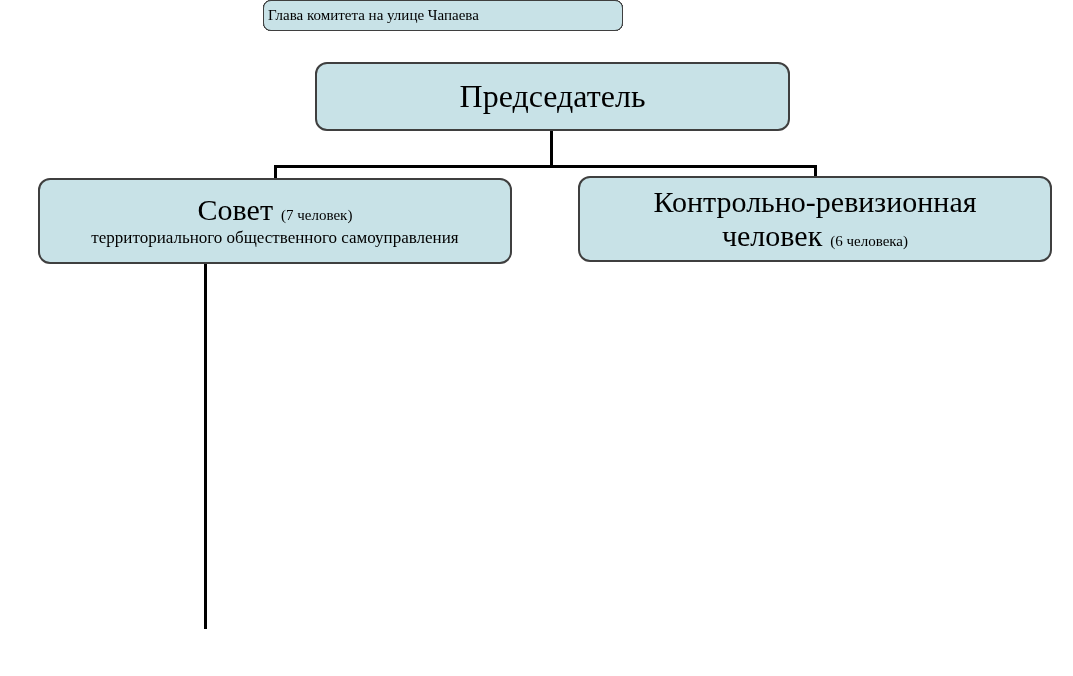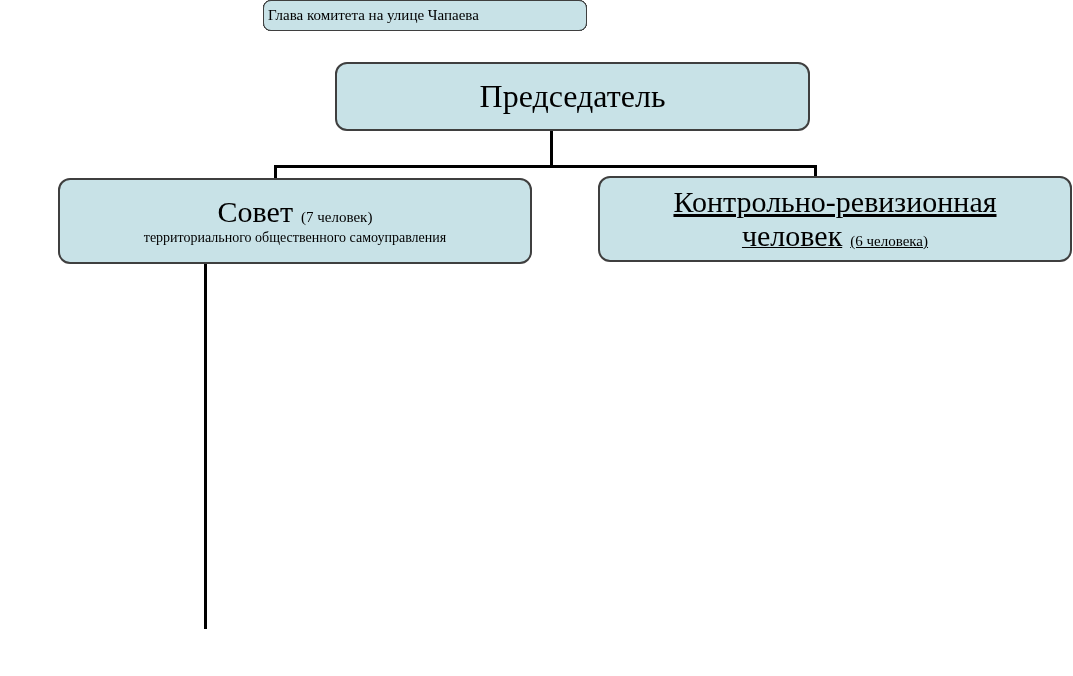--- a/index.html
+++ b/index.html
@@ -19,47 +19,46 @@
     position: absolute;
     background: #c8e2e7;
     border: 2px solid #3f3f3f;
     border-radius: 12px;
     color: #000000;
     display: flex;
     flex-direction: column;
     align-items: center;
     justify-content: center;
     text-align: center;
-    margin-left: 20px;
   }
 
   .top-box    { left: 315px; top: 62px;  width: 475px; height: 69px; }
   .top-box .title { font-size: 32px; line-height: 1.1; }
 
   .council-box    { left: 38px;  top: 178px; width: 474px; height: 86px; padding: 6px 6px; }
-  .commission-box { left: 578px; top: 176px; width: 474px; height: 86px; padding: 2px 6px; text-decoration: underline; }
+  .commission-box { left: 578px; top: 176px; width: 474px; height: 86px; padding: 2px 6px; }
 
   .big   { font-size: 30px; line-height: 1.15; }
   .small { font-size: 15px; line-height: 1.2; }
-  .mid   { font-size: 14px; line-height: 1.3; }
+  .mid   { font-size: 17px; line-height: 1.3; }
   .inline-note { margin-left: 8px; }
 
   
   .line { position: absolute; background: #000000; }
   .stem-top     { left: 550px; top: 131px; width: 3px;   height: 36px; }
   .h-branch     { left: 274px; top: 165px; width: 543px; height: 3px;  }
   .drop-left    { left: 274px; top: 165px; width: 3px;   height: 14px; }
   .drop-right   { left: 814px; top: 165px; width: 3px;   height: 12px; }
   .trunk        { left: 204px; top: 264px; width: 3px;   height: 365px; }
 
   
   .child {
     position: absolute;
     left: 263px;
-    width: 324px;
+    width: 360px;
     height: 31px;
     background: #c8e2e7;
     border: 1.5px solid #3f3f3f;
     border-radius: 8px;
     display: flex;
     align-items: center;
     padding-left: 4px;
     font-size: 15px;
     color: #000000;
     white-space: nowrap;

